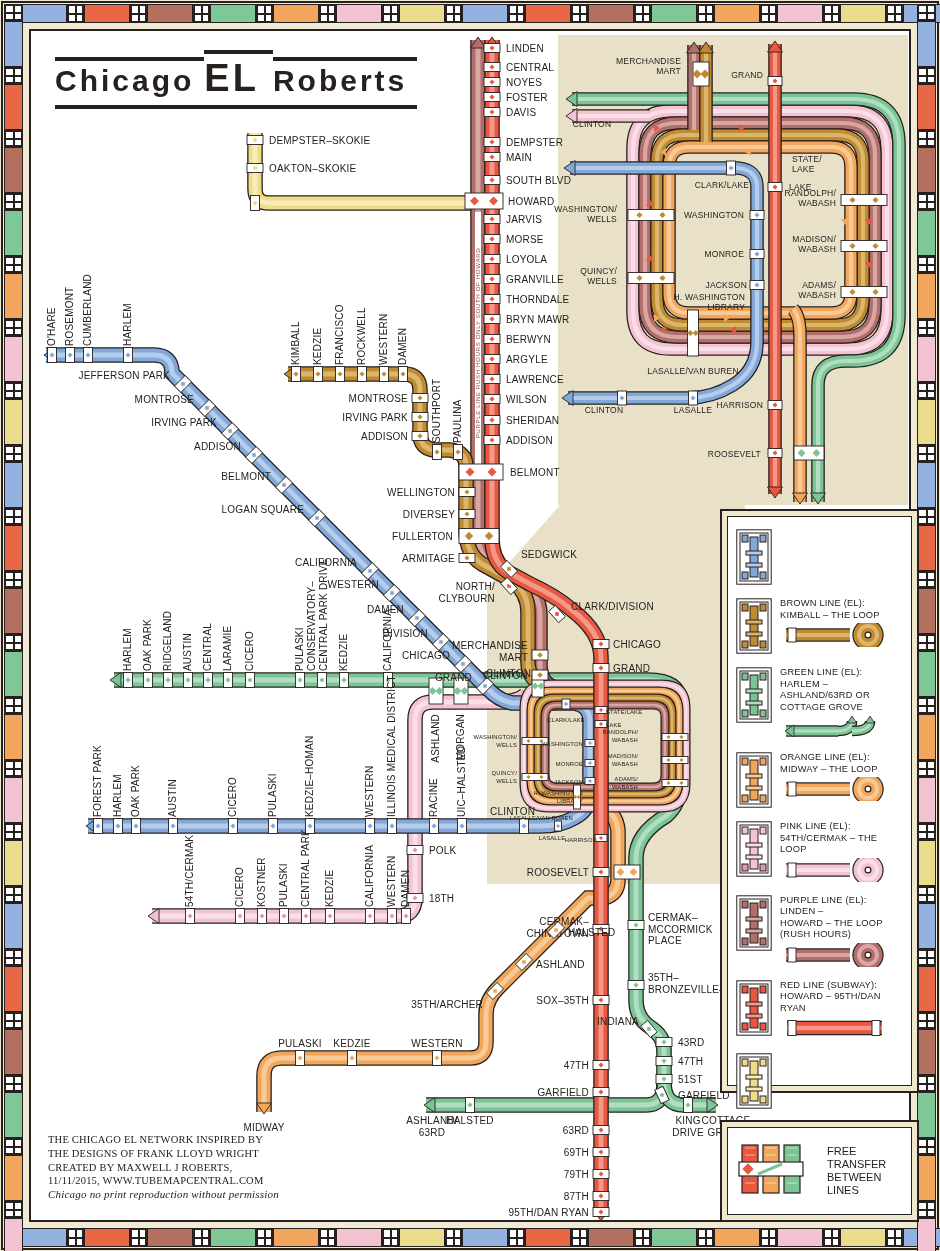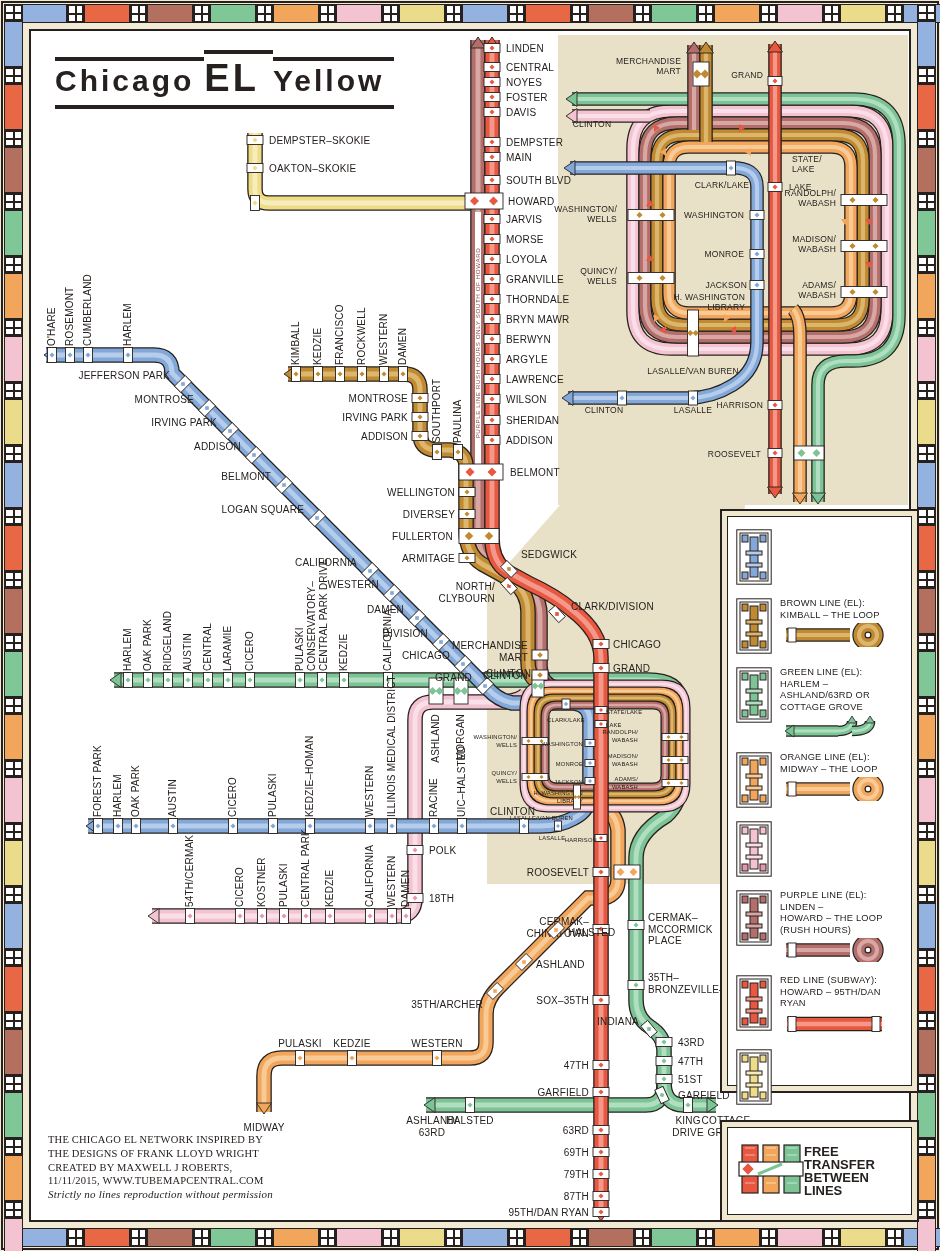--- a/index.html
+++ b/index.html
@@ -32,21 +32,21 @@
     padding:12px 8px 4px 8px;box-sizing:border-box;}
   .leg-item{display:flex;margin-bottom:9px;}
   .leg-icon{flex:0 0 36px;margin-right:8px;}
   .leg-right{flex:1;}
   .leg-text{font-size:9.3px;line-height:11.5px;text-transform:uppercase;letter-spacing:0.2px;}
   .leg-sample{margin-top:2px;}
   
   #transfer{left:727px;top:1127px;width:185px;height:88px;background:#fff;
     border:1.6px solid #26211E;box-shadow:0 0 0 5px #EFE8CF,0 0 0 7px #26211E;
     display:flex;align-items:center;padding:6px 10px;box-sizing:border-box;}
-  #transfer .tr-text{font-size:13px;line-height:13px;text-transform:uppercase;margin-left:0;font-weight:bold;}
+  #transfer .tr-text{font-size:11px;line-height:13px;text-transform:uppercase;margin-left:23px;}
   
   #footer{left:48px;top:1133px;font-size:10.5px;line-height:13.8px;letter-spacing:0.2px;}
   #footer div{text-transform:uppercase;font-family:Liberation Serif, serif;}
   #footer .italic{font-style:italic;text-transform:none;font-size:11px;}
 </style>
 </head>
 <body>
 
 <div class="outer-frame"></div>
 <div class="glass-strip h top" id="gs-top">
@@ -1472,21 +1472,21 @@
     </g>
     <text x="552" y="840" font-size="5.8" fill="#26211E" text-anchor="middle" letter-spacing="0.2" font-family="&quot;Liberation Sans&quot;,sans-serif"><tspan x="552" dy="0">LASALLE</tspan></text>
     <g transform="rotate(0 601 838)">
       <rect x="595" y="834.5" width="12" height="7" fill="#fff" stroke="#26211E" stroke-width="0.9"></rect>
       <rect x="599.6" y="836.6" width="2.8000000000000003" height="2.8000000000000003" fill="#E8573F" transform="rotate(45 601 838)"></rect>
     </g>
     <text x="597" y="842" font-size="5.8" fill="#26211E" text-anchor="end" letter-spacing="0.2" font-family="&quot;Liberation Sans&quot;,sans-serif"><tspan x="597" dy="0">HARRISON</tspan></text>
   </svg>
 
 <div class="overlay" id="title">
-  <span class="t-word">Chicago</span><span class="t-word t-el">EL</span><span class="t-word">Yellow</span>
+  <span class="t-word">Chicago</span><span class="t-word t-el">EL</span><span class="t-word">Roberts</span>
 </div>
 
 <div class="overlay" id="legend">
     <div class="leg-item">
       <div class="leg-icon"><svg width="36" height="56">
           <rect x="0.8" y="0.8" width="34.4" height="54.4" fill="#fff" stroke="#26211E" stroke-width="1"></rect>
           <rect x="4" y="4" width="28" height="48" fill="none" stroke="#26211E" stroke-width="1"></rect>
           <rect x="14" y="8" width="8" height="40" fill="#82A8D9" stroke="#26211E" stroke-width="1"></rect>
           <rect x="6" y="6" width="6" height="7" fill="#82A8D9" stroke="#26211E" stroke-width="1"></rect>
           <rect x="24" y="6" width="6" height="7" fill="#82A8D9" stroke="#26211E" stroke-width="1"></rect>
@@ -1591,20 +1591,35 @@
           <rect x="0.8" y="0.8" width="34.4" height="54.4" fill="#fff" stroke="#26211E" stroke-width="1"></rect>
           <rect x="4" y="4" width="28" height="48" fill="none" stroke="#26211E" stroke-width="1"></rect>
           <rect x="14" y="8" width="8" height="40" fill="#F3C3D2" stroke="#26211E" stroke-width="1"></rect>
           <rect x="6" y="6" width="6" height="7" fill="#F3C3D2" stroke="#26211E" stroke-width="1"></rect>
           <rect x="24" y="6" width="6" height="7" fill="#F3C3D2" stroke="#26211E" stroke-width="1"></rect>
           <rect x="6" y="43" width="6" height="7" fill="#E795B2" stroke="#26211E" stroke-width="1"></rect>
           <rect x="24" y="43" width="6" height="7" fill="#E795B2" stroke="#26211E" stroke-width="1"></rect>
           <rect x="10" y="22" width="16" height="4" fill="#FADEE8" stroke="#26211E" stroke-width="1"></rect>
           <rect x="10" y="34" width="16" height="4" fill="#FADEE8" stroke="#26211E" stroke-width="1"></rect>
         </svg></div>
+      <div class="leg-right">
+        <div class="leg-text">
+          <div>Pink Line (EL):</div>
+          <div>54th/Cermak – The Loop</div>
+        </div>
+        <div class="leg-sample"><svg width="112" height="24">
+            <path d="M6,12 H70" fill="none" stroke="#26211E" stroke-width="13.4"></path>
+            <path d="M6,12 H70" fill="none" stroke="#F3C3D2" stroke-width="11"></path>
+            <path d="M6,12 H70" fill="none" stroke="#FADEE8" stroke-width="3.96"></path>
+            <circle cx="88" cy="12" r="9" fill="none" stroke="#26211E" stroke-width="13.4"></circle>
+            <circle cx="88" cy="12" r="9" fill="none" stroke="#F3C3D2" stroke-width="11"></circle>
+            <circle cx="88" cy="12" r="9" fill="none" stroke="#FADEE8" stroke-width="4"></circle>
+            <rect x="8" y="5" width="8" height="14" fill="#fff" stroke="#26211E" stroke-width="0.9"></rect>
+          </svg></div>
+      </div>
     </div>
     <div class="leg-item">
       <div class="leg-icon"><svg width="36" height="56">
           <rect x="0.8" y="0.8" width="34.4" height="54.4" fill="#fff" stroke="#26211E" stroke-width="1"></rect>
           <rect x="4" y="4" width="28" height="48" fill="none" stroke="#26211E" stroke-width="1"></rect>
           <rect x="14" y="8" width="8" height="40" fill="#B26E6B" stroke="#26211E" stroke-width="1"></rect>
           <rect x="6" y="6" width="6" height="7" fill="#B26E6B" stroke="#26211E" stroke-width="1"></rect>
           <rect x="24" y="6" width="6" height="7" fill="#B26E6B" stroke="#26211E" stroke-width="1"></rect>
           <rect x="6" y="43" width="6" height="7" fill="#B26E6B" stroke="#26211E" stroke-width="1"></rect>
           <rect x="24" y="43" width="6" height="7" fill="#B26E6B" stroke="#26211E" stroke-width="1"></rect>
@@ -1700,14 +1715,14 @@
     <div>Free transfer</div>
     <div>between lines</div>
   </span>
 </div>
 
 <div class="overlay" id="footer">
   <div>The Chicago EL network inspired by</div>
   <div>the designs of Frank Lloyd Wright</div>
   <div>Created by Maxwell J Roberts,</div>
   <div>11/11/2015, www.tubemapcentral.com</div>
-  <div class="italic">Strictly no lines reproduction without permission</div>
+  <div class="italic">Chicago no print reproduction without permission</div>
 </div>
 
 </body></html>

